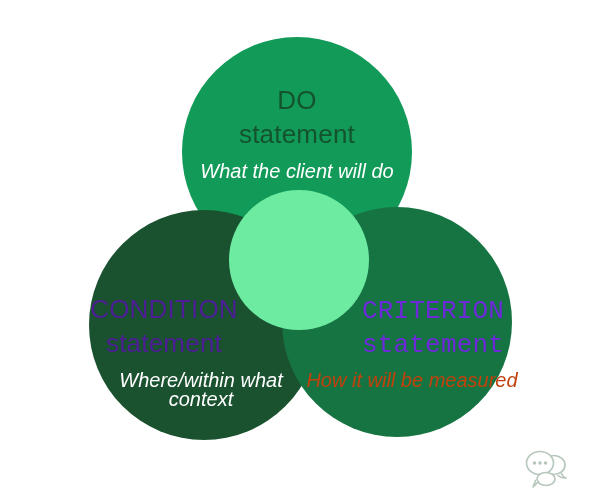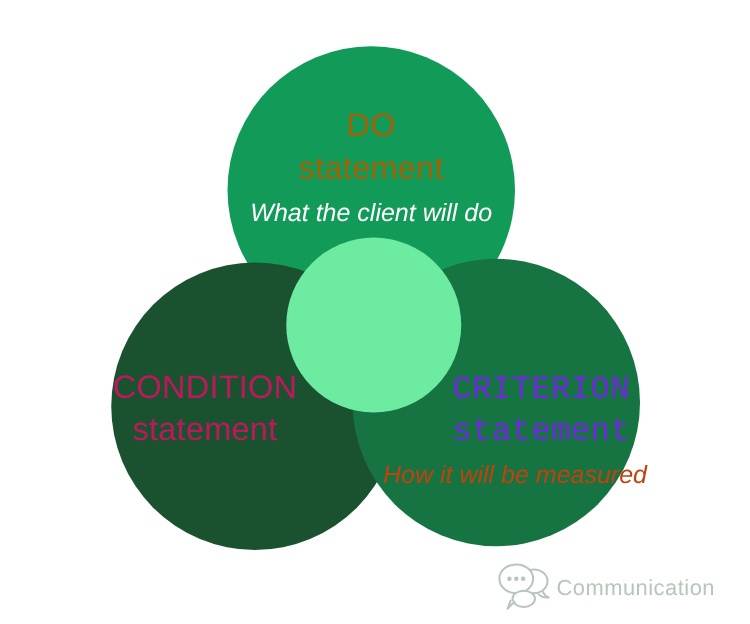--- a/index.html
+++ b/index.html
@@ -81,26 +81,27 @@
 </head>
 <body>
 
 <div class="canvas">
 
   <div class="circle do" style="background-color: rgb(17, 154, 88);"></div>
   <div class="circle condition" style="background-color: rgb(26, 82, 48);"></div>
   <div class="circle criterion" style="background-color: rgb(21, 116, 66);"></div>
   <div class="circle center" style="background-color: rgb(108, 235, 161);"></div>
 
-  <div class="label title do-title" style="color: #a16207;">DO
+  <div class="label title do-title" style="color: #14532d;">DO
 statement</div>
   <div class="label subtitle do-subtitle" style="color: rgb(255, 255, 255);">What the client will do</div>
 
-  <div class="label title condition-title" style="color: #be185d;">CONDITION
+  <div class="label title condition-title" style="color: #4c1d95;">CONDITION
 statement</div>
+  <div class="label subtitle condition-sub" style="color: rgb(255, 255, 255);">Where/within what context</div>
 
   <div class="label title criterion-title" style="color: #6d28d9; font-family: Liberation Mono, monospace;">CRITERION
 statement</div>
   <div class="label subtitle criterion-sub" style="color: #c2410c;">How it will be measured</div>
 
 
   <div class="logo">
     <span class="logo-icon">
       <svg width="46" height="44" viewBox="0 0 46 42" xmlns="http://www.w3.org/2000/svg">
         <g fill="#ffffff" stroke="#b6c6ba" stroke-width="1.6" stroke-linejoin="round" stroke-linecap="round">
@@ -111,17 +112,16 @@
           <path d="M14.5,32.5 l-5.5,5.5 l2.5,-6.5"></path>
         </g>
         <g fill="#b6c6ba">
           <circle cx="10.5" cy="14" r="1.8"></circle>
           <circle cx="16" cy="14" r="1.8"></circle>
           <circle cx="21.5" cy="14" r="1.8"></circle>
         </g>
       </svg>
     </span>
     <span class="logo-text">
-      <span class="logo-line1" style="color: rgb(182, 198, 186);">Communication</span>
     </span>
   </div>
 
 </div>
 
 </body></html>

